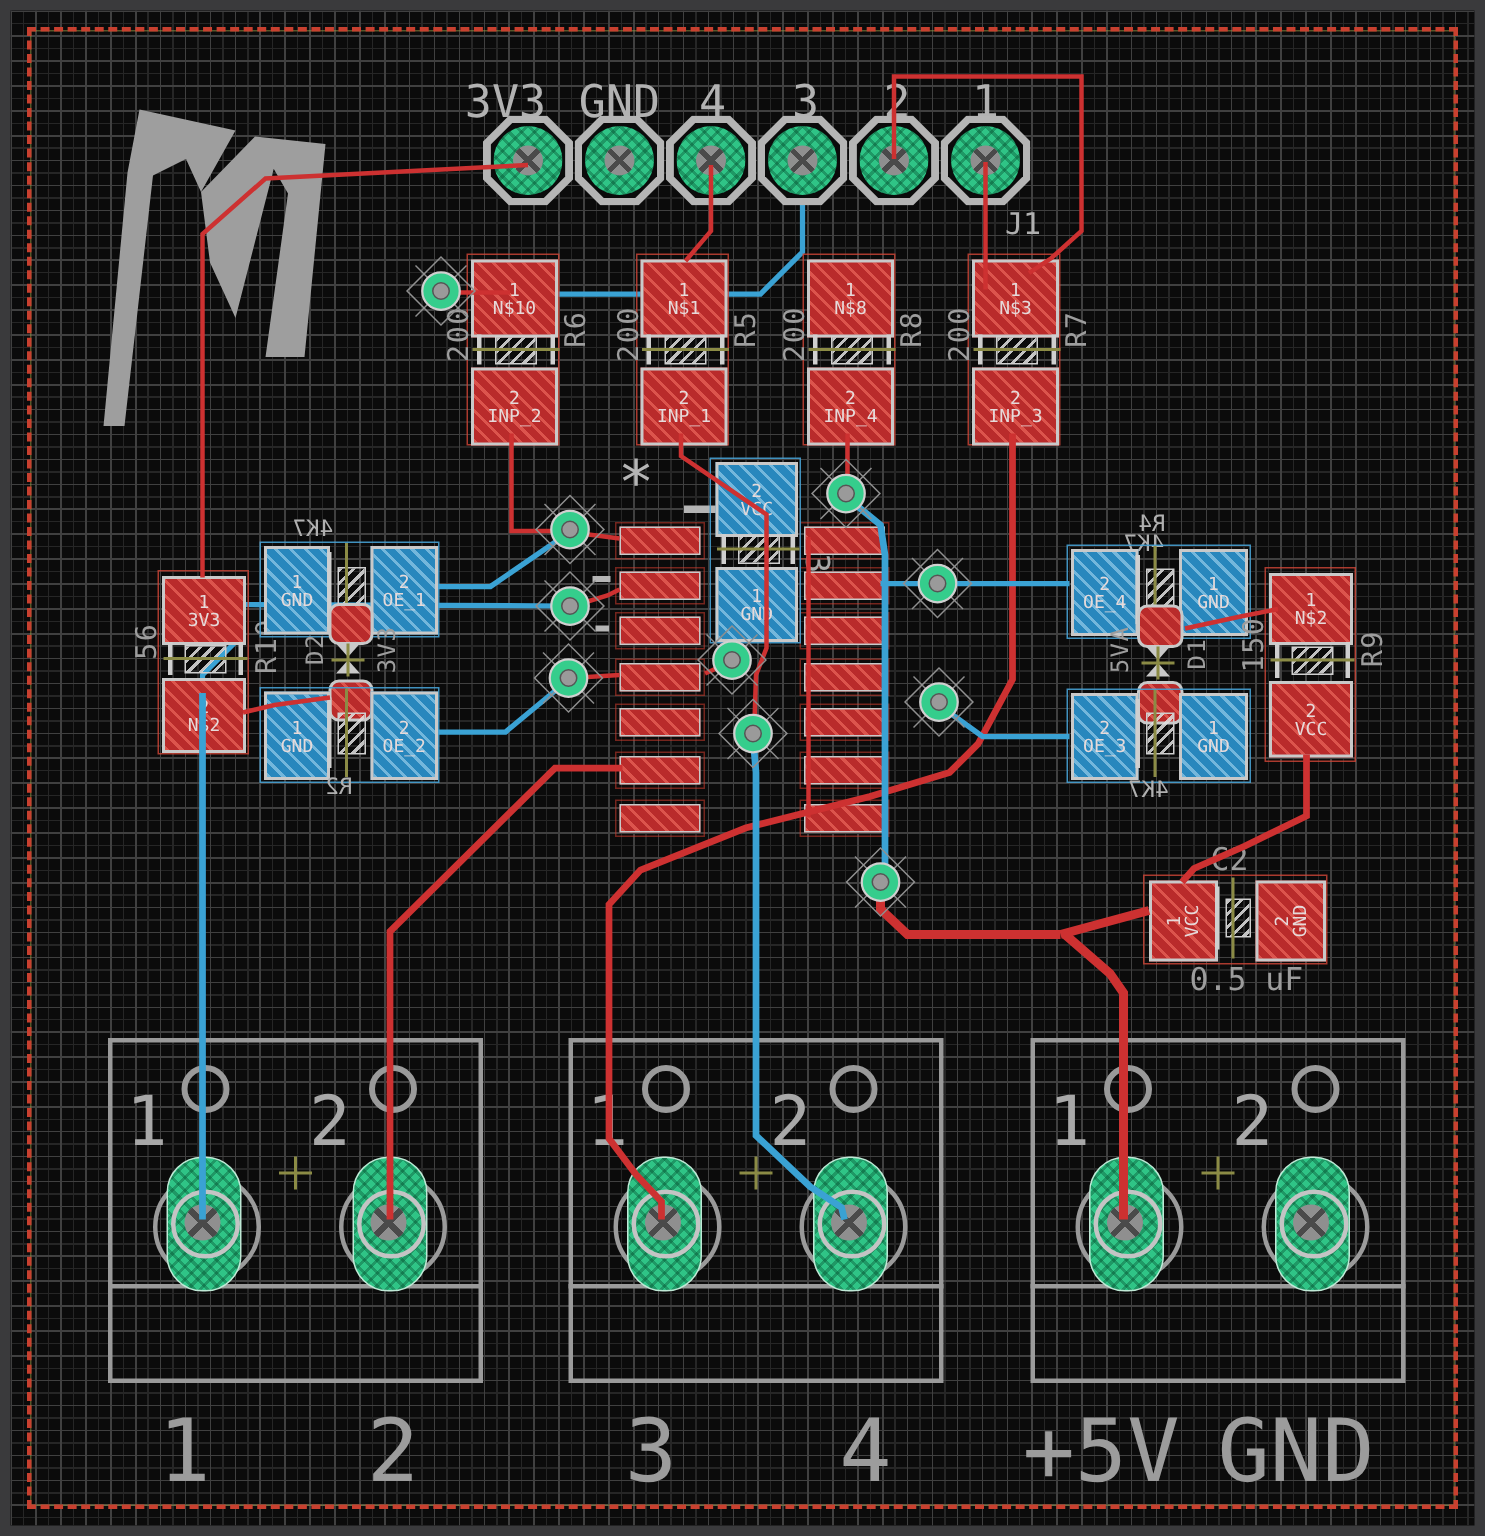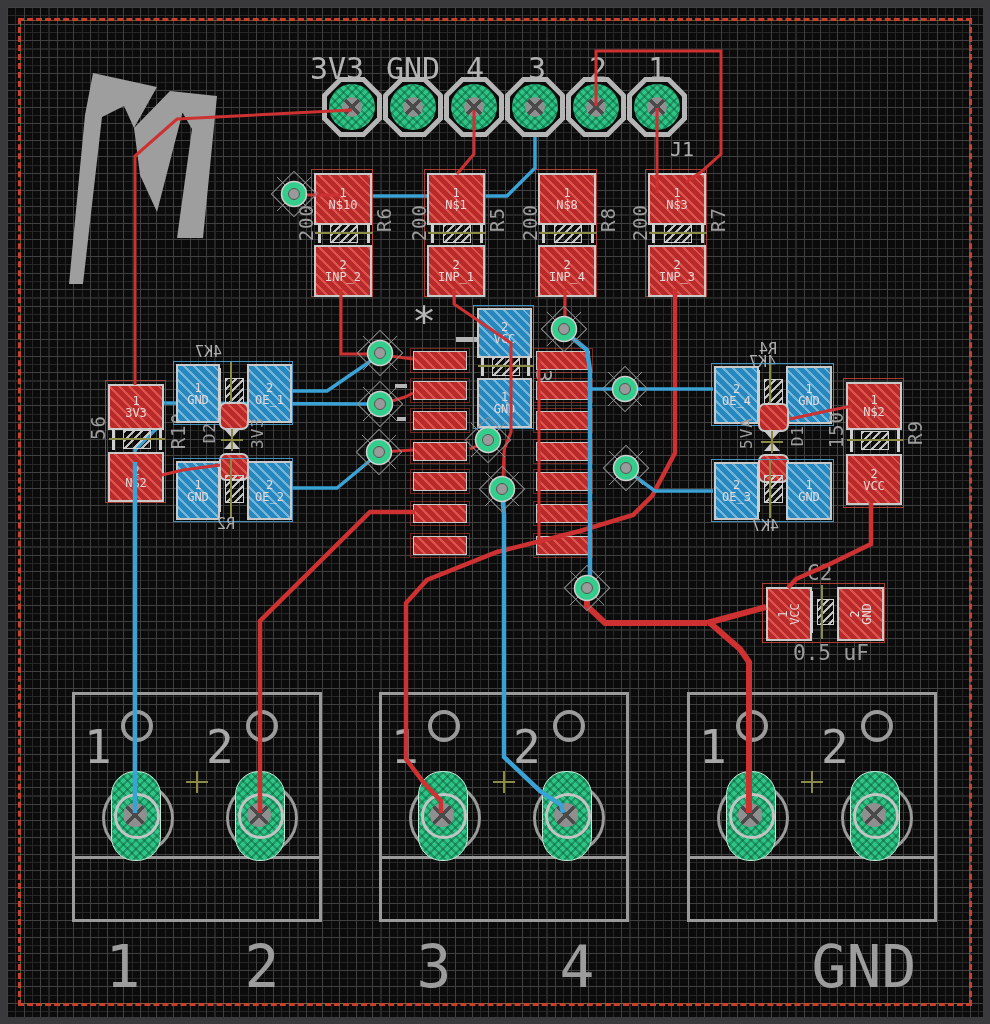--- a/index.html
+++ b/index.html
@@ -458,20 +458,21 @@
     <div class="tb-inner" style="left:166px"></div>
       <div class="tb-hole" style="left:175px">
         <div class="hx"></div>
       </div>
   </div>
 
   <span class="blab" style="left:116px">1</span>
   <span class="blab" style="left:255px">2</span>
   <span class="blab" style="left:427px">3</span>
   <span class="blab" style="left:570px">4</span>
+  <span class="blab" style="left:727px">+5V</span>
   <span class="blab" style="left:857px">GND</span>
 
   <svg class="layer" width="990" height="1024" style="z-index:8">
     <g fill="none" stroke="#cd3131" stroke-width="3">
       <polyline points="345,103 170,112 128,149 128,378"></polyline>
       <polyline points="276,188 333,188"></polyline>
       <polyline points="467,103 467,147 450,167"></polyline>
       <polyline points="589,99 589,44 714,44 714,147 694,165 679,175"></polyline>
       <polyline points="650,101 650,186"></polyline>
       <polyline points="334,282 334,347 366,347"></polyline>

